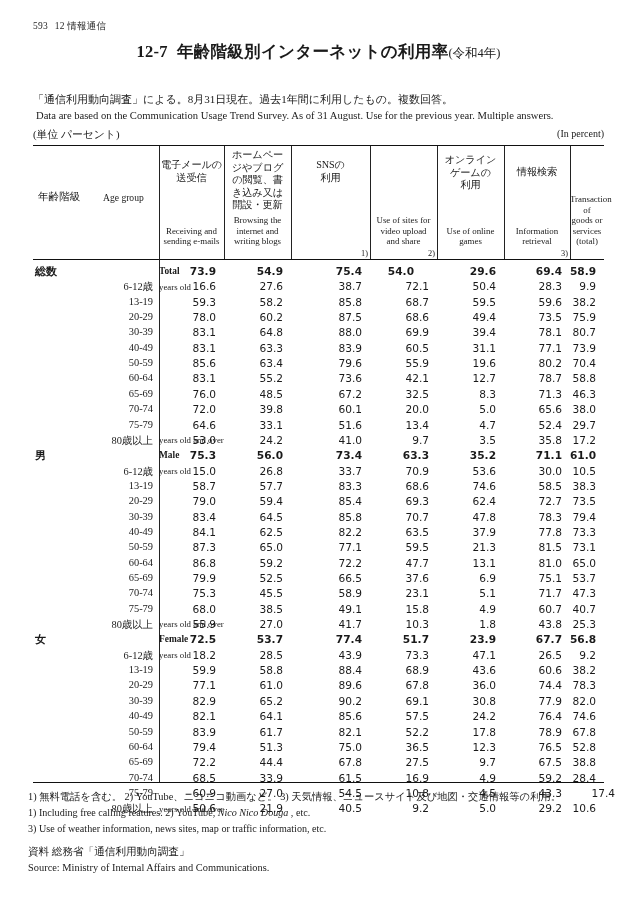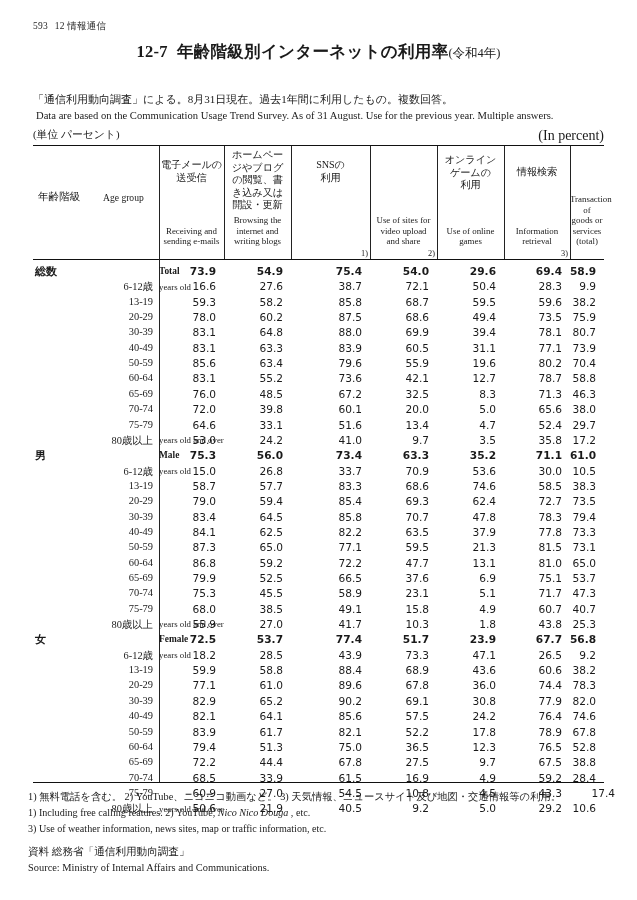--- a/index.html
+++ b/index.html
@@ -82,21 +82,21 @@
     position: absolute;
     left: 33px;
     top: 128px;
     font-size: 10.8px;
     white-space: nowrap;
   }
   .unit-en {
     position: absolute;
     right: 33px;
     top: 128px;
-    font-size: 14px;
+    font-size: 10px;
     white-space: nowrap;
   }
 
   
   .tbl {
     position: absolute;
     left: 33px;
     top: 145px;
     width: 571px;
     height: 640px;
@@ -325,21 +325,21 @@
         <div class="vsep" style="left: 471px;"></div>
         <div class="vsep" style="left: 537px;"></div>
       </div>
     <div id="body-rows">
         <div class="row total" style="top: 119px;">
           <div class="lbl-ja grp">総数</div>
           <div class="lbl-en grp">Total</div>
           <div class="cell" style="left: 126px; width: 57px;">73.9</div>
           <div class="cell" style="left: 191px; width: 59px;">54.9</div>
           <div class="cell" style="left: 258px; width: 71px;">75.4</div>
-          <div class="cell" style="left: 337px; width: 59px;">54.0</div>
+          <div class="cell" style="left: 322px; width: 59px;">54.0</div>
           <div class="cell" style="left: 404px; width: 59px;">29.6</div>
           <div class="cell" style="left: 471px; width: 58px;">69.4</div>
           <div class="cell" style="left: 537px; width: 26px;">58.9</div>
         </div>
         <div class="row" style="top: 134.35px;">
           <div class="lbl-ja age" style="width: 118px; text-align: right; padding-right: 42px;">6-12歳</div>
           <div class="lbl-en">years old</div>
           <div class="cell" style="left: 126px; width: 57px;">16.6</div>
           <div class="cell" style="left: 191px; width: 59px;">27.6</div>
           <div class="cell" style="left: 258px; width: 71px;">38.7</div>

